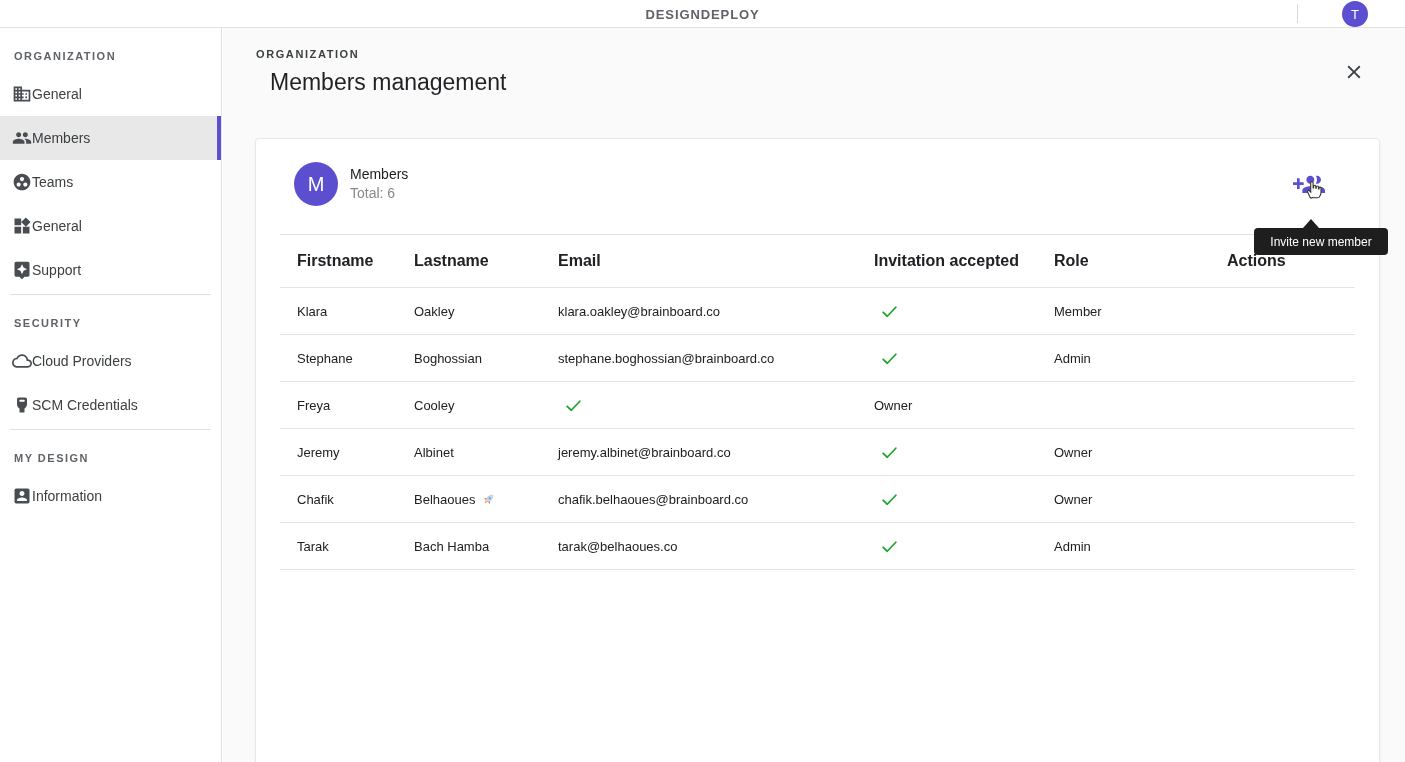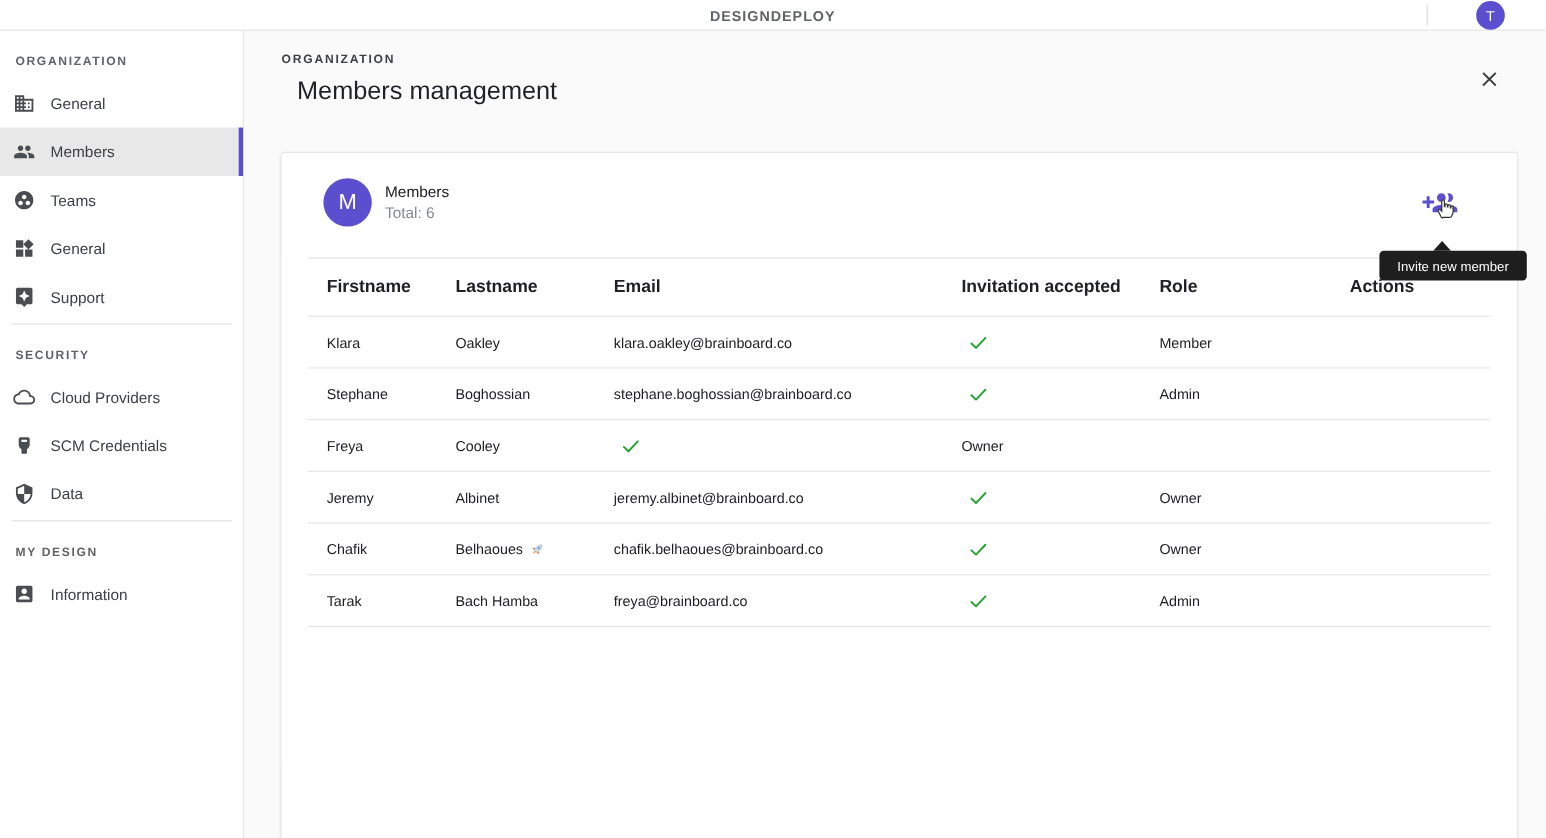--- a/index.html
+++ b/index.html
@@ -15,21 +15,21 @@
           height:28px; display:flex; align-items:center; }
   .tab { font-size:13px; font-weight:700; color:#5f6368; letter-spacing:.9px; cursor:pointer; }
   .topbar-divider { position:absolute; right:107px; top:4px; width:1px; height:19px; background:#d9d9d9; }
   .topbar-avatar { position:absolute; right:37px; top:1px; width:26px; height:26px; border-radius:50%;
                    background:var(--accent,#5B4FD0); color:#fff; display:flex; align-items:center;
                    justify-content:center; font-size:13px; cursor:pointer; }
   
   .sidebar { position:absolute; top:28px; left:0; bottom:0; width:222px; background:#fff;
              border-right:1px solid #e2e2e2; z-index:5; }
   .side-label { margin:22px 14px 10px; font-size:11px; font-weight:700; letter-spacing:1.5px; color:#5f6368; }
-  .side-item { height:44px; display:flex; align-items:center; padding-left:12px; gap:14px; cursor:pointer;text-align:center; }
+  .side-item { height:44px; display:flex; align-items:center; padding-left:12px; cursor:pointer;text-align:center; }
   .side-item.selected { background:var(--selected-item-bg,#E8E8E8); border-right:4px solid var(--accent,#5B4FD0); }
   .side-icon { width:20px; height:20px; fill:#494c50; flex:none; }
   .side-text { font-size:14px; color:#3c4043; }
   .side-divider { height:1px; background:#e0e0e0; margin:2px 10px; }
   
   .main { position:absolute; left:223px; top:28px; right:0; bottom:0; background:#fafafa; overflow:hidden; }
   .eyebrow { position:absolute; left:33px; top:20px; font-size:11px; letter-spacing:1.6px;
              font-weight:700; color:#3c4043; }
   .page-title { position:absolute; left:47px; top:41px; font-size:23px; font-weight:500; color:#1f2124; }
   .close-btn { position:absolute; right:40px; top:33px; width:22px; height:22px; cursor:pointer; fill:#3c4043; }
@@ -117,26 +117,20 @@
       </svg>
       <span class="side-text">Cloud Providers</span>
     </div>
     <div class="side-item">
       <svg class="side-icon" viewBox="0 0 24 24">
         <path d="M8 3h8a2 2 0 0 1 2 2v6c0 2.2-1.2 4.1-3 5.1V20a1 1 0 0 1-1 1h-4a1 1 0 0 1-1-1v-3.9c-1.8-1-3-2.9-3-5.1V5a2 2 0 0 1 2-2z"></path>
         <rect x="9" y="5.8" width="6" height="2.4" rx=".5" fill="#fff"></rect>
       </svg>
       <span class="side-text">SCM Credentials</span>
     </div>
-    <div class="side-item">
-      <svg class="side-icon" viewBox="0 0 24 24">
-        <path d="M12 1L3 5v6c0 5.55 3.84 10.74 9 12 5.16-1.26 9-6.45 9-12V5l-9-4zm0 10.99h7c-.53 4.12-3.28 7.79-7 8.94V12H5V6.3l7-3.11v8.8z"></path>
-      </svg>
-      <span class="side-text">Data</span>
-    </div>
     <div class="side-divider"></div>
     <div class="side-label">MY DESIGN</div>
     <div class="side-item">
       <svg class="side-icon" viewBox="0 0 24 24">
         <path d="M3 5v14c0 1.1.9 2 2 2h14c1.1 0 2-.9 2-2V5c0-1.1-.9-2-2-2H5c-1.1 0-2 .9-2 2zm12 4c0 1.66-1.34 3-3 3s-3-1.34-3-3 1.34-3 3-3 3 1.34 3 3zm-9 8c0-2 4-3.1 6-3.1s6 1.1 6 3.1v1H6v-1z"></path>
       </svg>
       <span class="side-text">Information</span>
     </div>
   </aside>
 
@@ -242,21 +236,21 @@
               <svg class="check" viewBox="0 0 24 24">
                 <path d="M4 13l5.2 5L20 6.6" fill="none" stroke="#1FA32C" stroke-width="2.2" stroke-linecap="round" stroke-linejoin="round"></path>
               </svg>
             </div>
             <div class="td">Owner</div>
             <div class="td"></div>
           </div>
           <div class="tr">
             <div class="td">Tarak</div>
             <div class="td">Bach Hamba</div>
-            <div class="td">freya@brainboard.co</div>
+            <div class="td">tarak@belhaoues.co</div>
             <div class="td td-check">
               <svg class="check" viewBox="0 0 24 24">
                 <path d="M4 13l5.2 5L20 6.6" fill="none" stroke="#1FA32C" stroke-width="2.2" stroke-linecap="round" stroke-linejoin="round"></path>
               </svg>
             </div>
             <div class="td">Admin</div>
             <div class="td"></div>
           </div>
         </div>
     </div>

